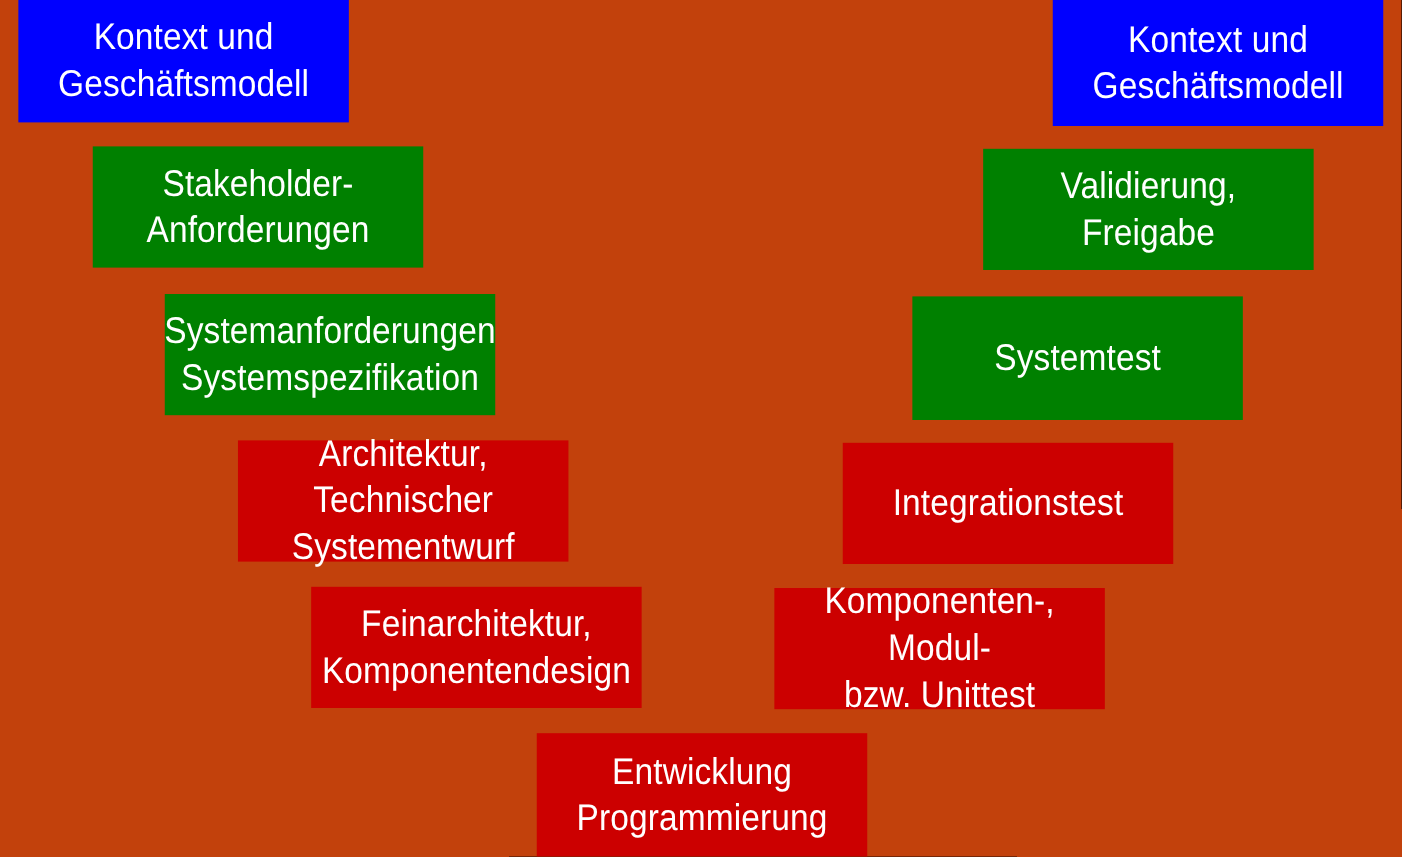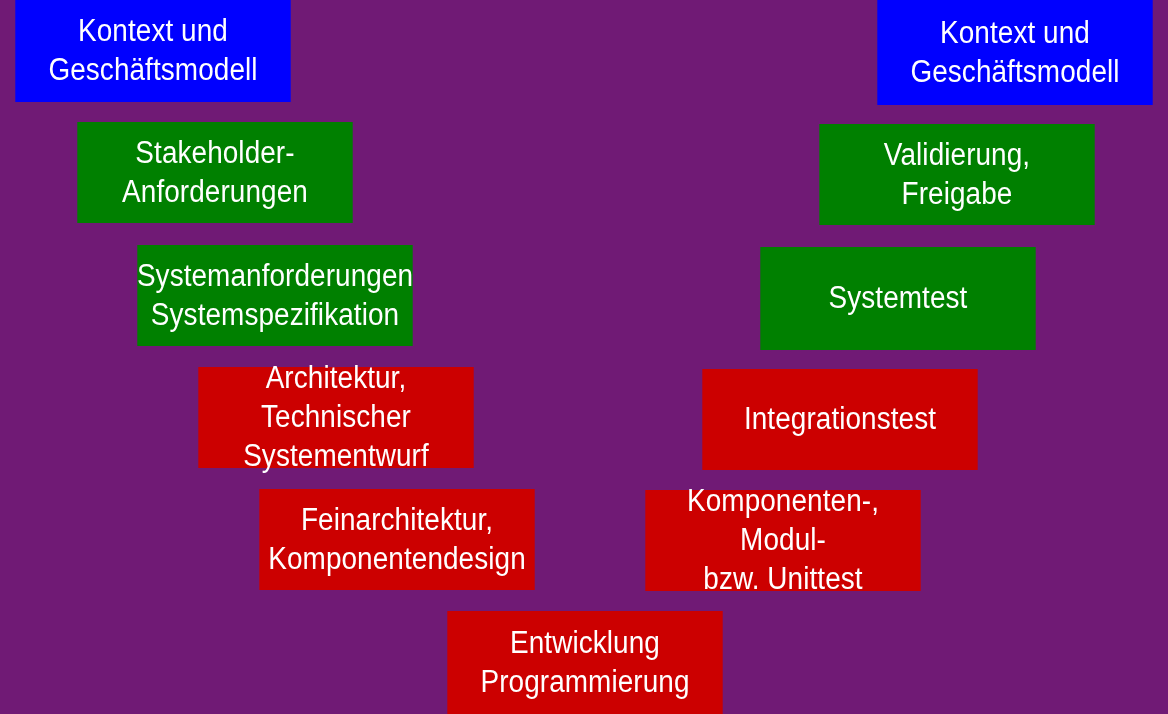--- a/index.html
+++ b/index.html
@@ -8,21 +8,21 @@
     padding: 0;
     background: #000000;
   }
   body {
     font-family: "Liberation Sans", "DejaVu Sans", sans-serif;
   }
   #diagram {
     position: relative;
     width: 1168px;
     height: 714px;
-    background: #701a75;
+    background: #c2410c;
     overflow: hidden;
   }
   .v-box {
     position: absolute;
     box-sizing: border-box;
     display: flex;
     align-items: center;
     justify-content: center;
     text-align: center;
     color: #ffffff;

